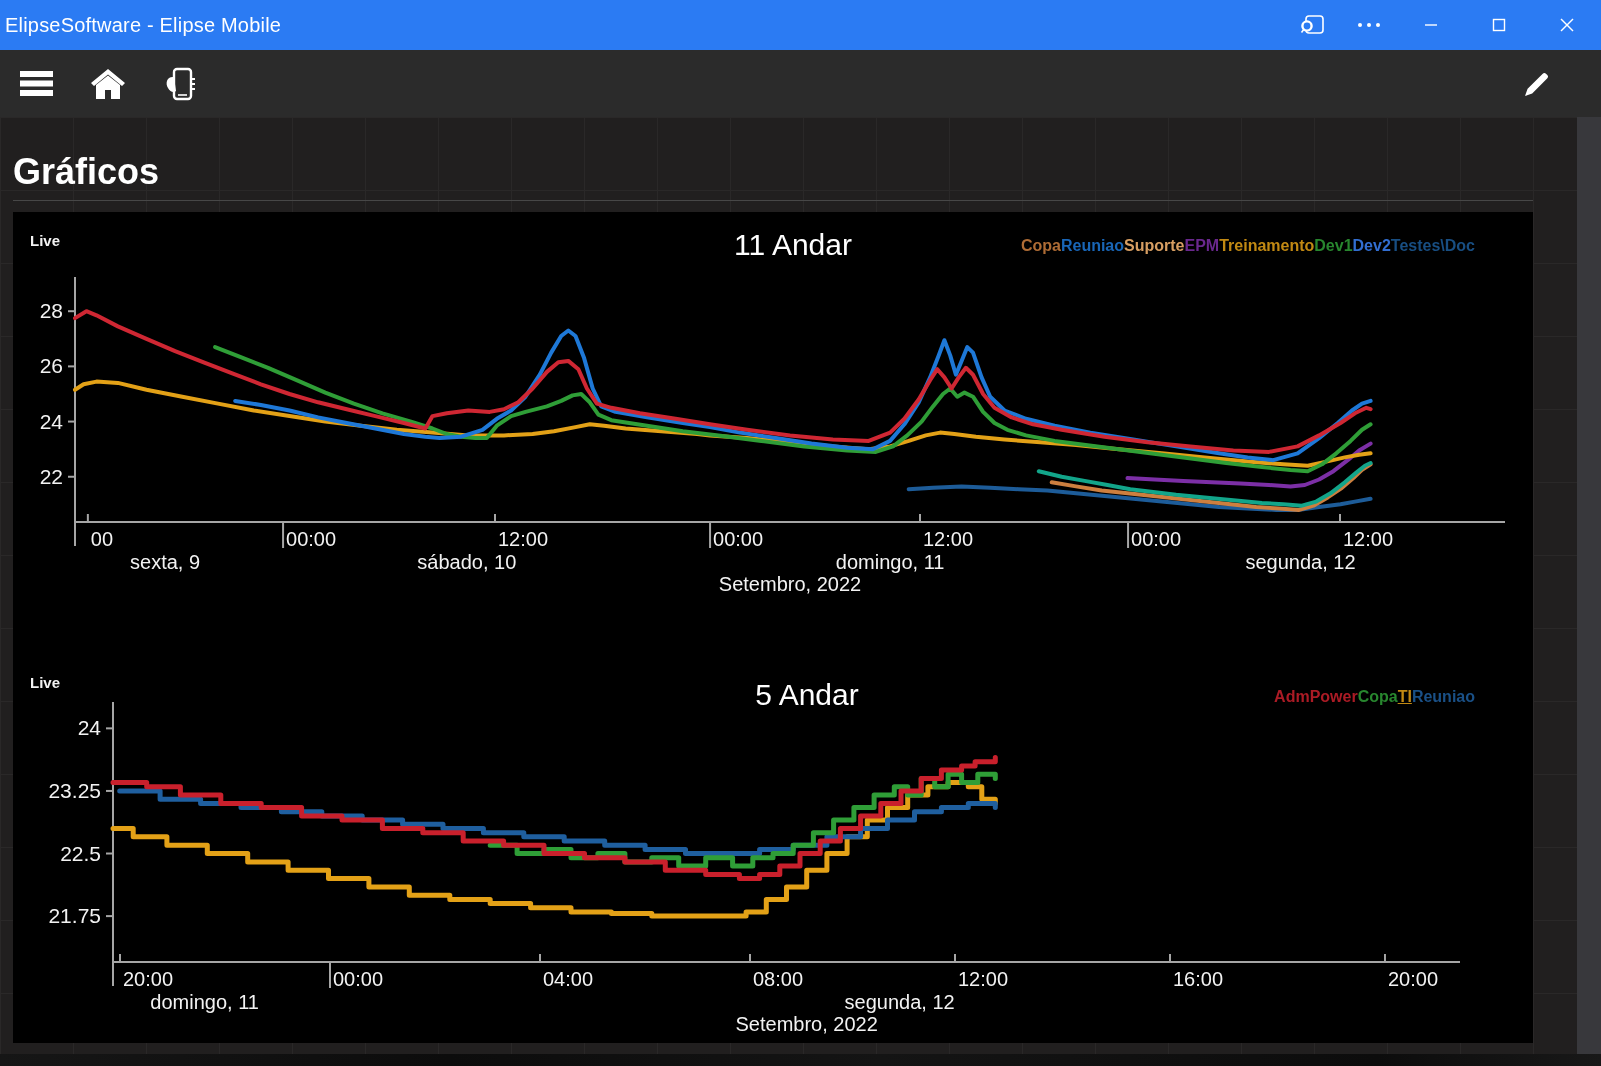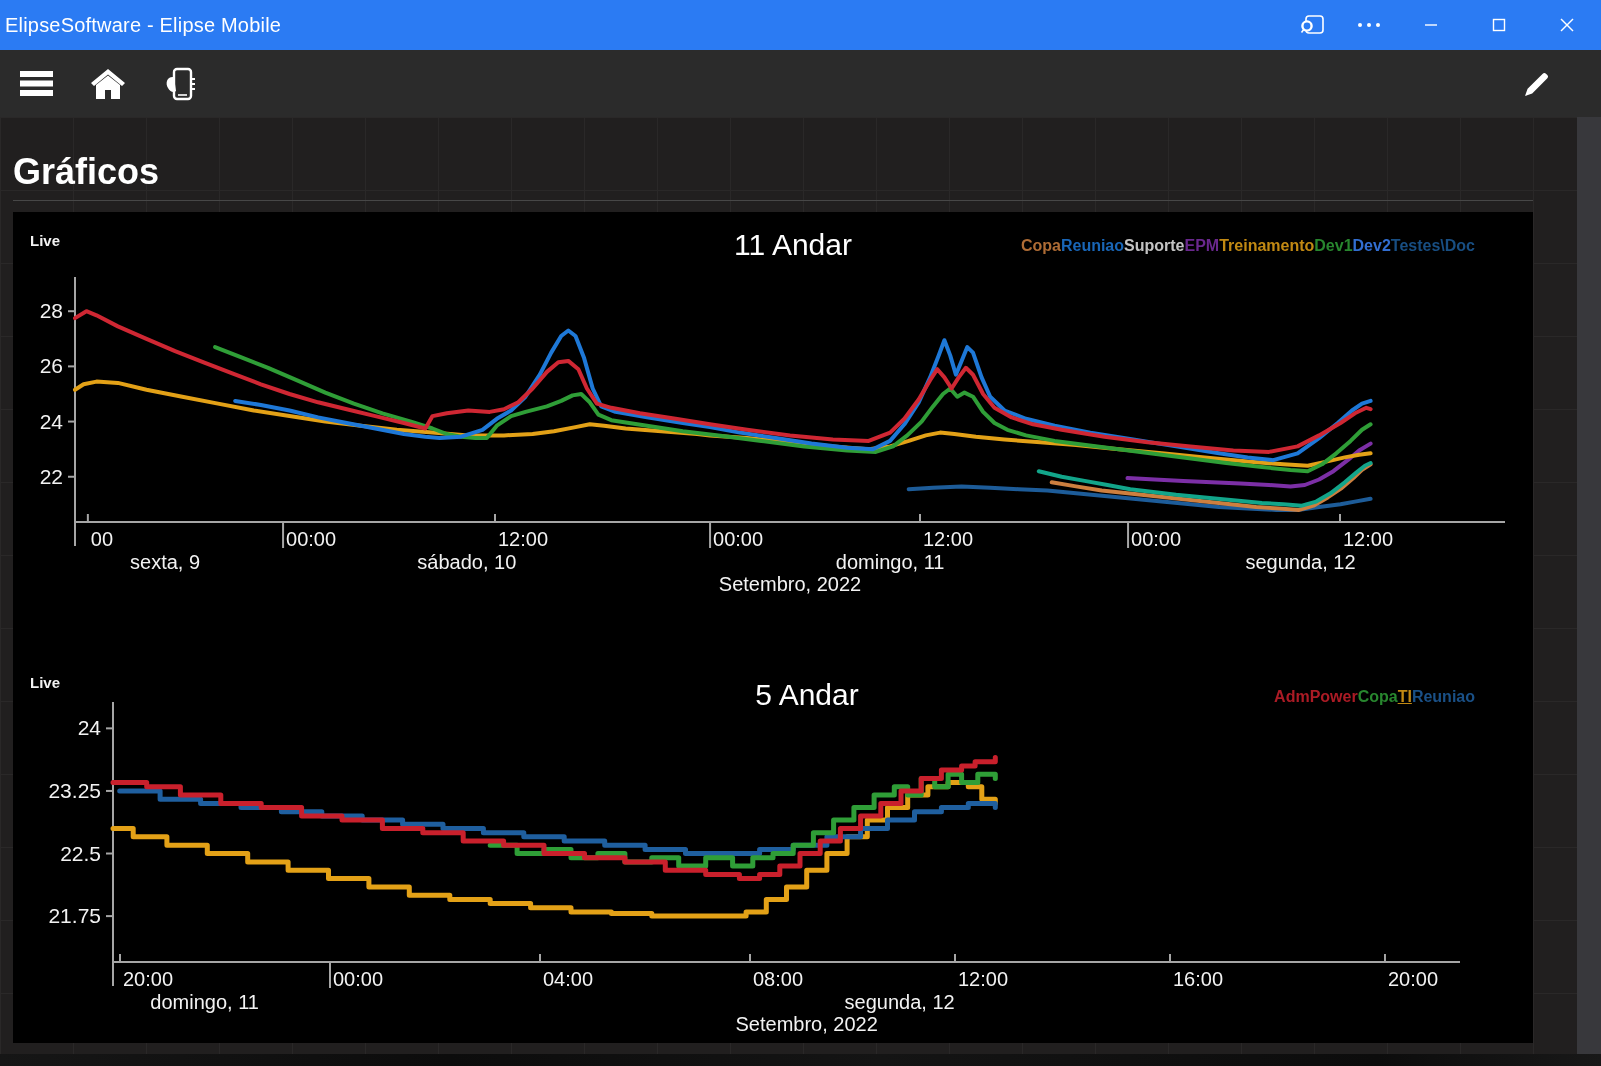--- a/index.html
+++ b/index.html
@@ -132,21 +132,21 @@
     <h1 class="page-title">Gráficos</h1>
     <div class="divider"></div>
 
     <div class="charts-panel">
       <div class="chart chart-0">
         <span class="live">Live</span>
         <span class="chart-title">11 Andar</span>
         <div class="legend">
             <span style="color: rgb(205, 127, 63);">Copa</span>
             <span style="color: rgb(30, 120, 215);">Reuniao</span>
-            <span style="color: #e5e5e5;">Suporte</span>
+            <span style="color: #fdba74;">Suporte</span>
             <span style="color: rgb(124, 47, 166);">EPM</span>
             <span style="color: rgb(227, 161, 23);">Treinamento</span>
             <span style="color: rgb(47, 158, 55);">Dev1</span>
             <span style="color: #3b82f6;">Dev2</span>
             <span style="color: rgb(29, 92, 153);">Testes\Doc</span>
           </div>
         <svg class="plot" viewBox="0 0 1520 440">
             <line x1="62" y1="65" x2="62" y2="334" stroke="#a6a6a6" stroke-width="2"></line>
             <line x1="62" y1="310" x2="1492" y2="310" stroke="#a6a6a6" stroke-width="2"></line>
             <line x1="55" y1="99.21071012805587" x2="62" y2="99.21071012805587" stroke="#a6a6a6" stroke-width="2"></line>

